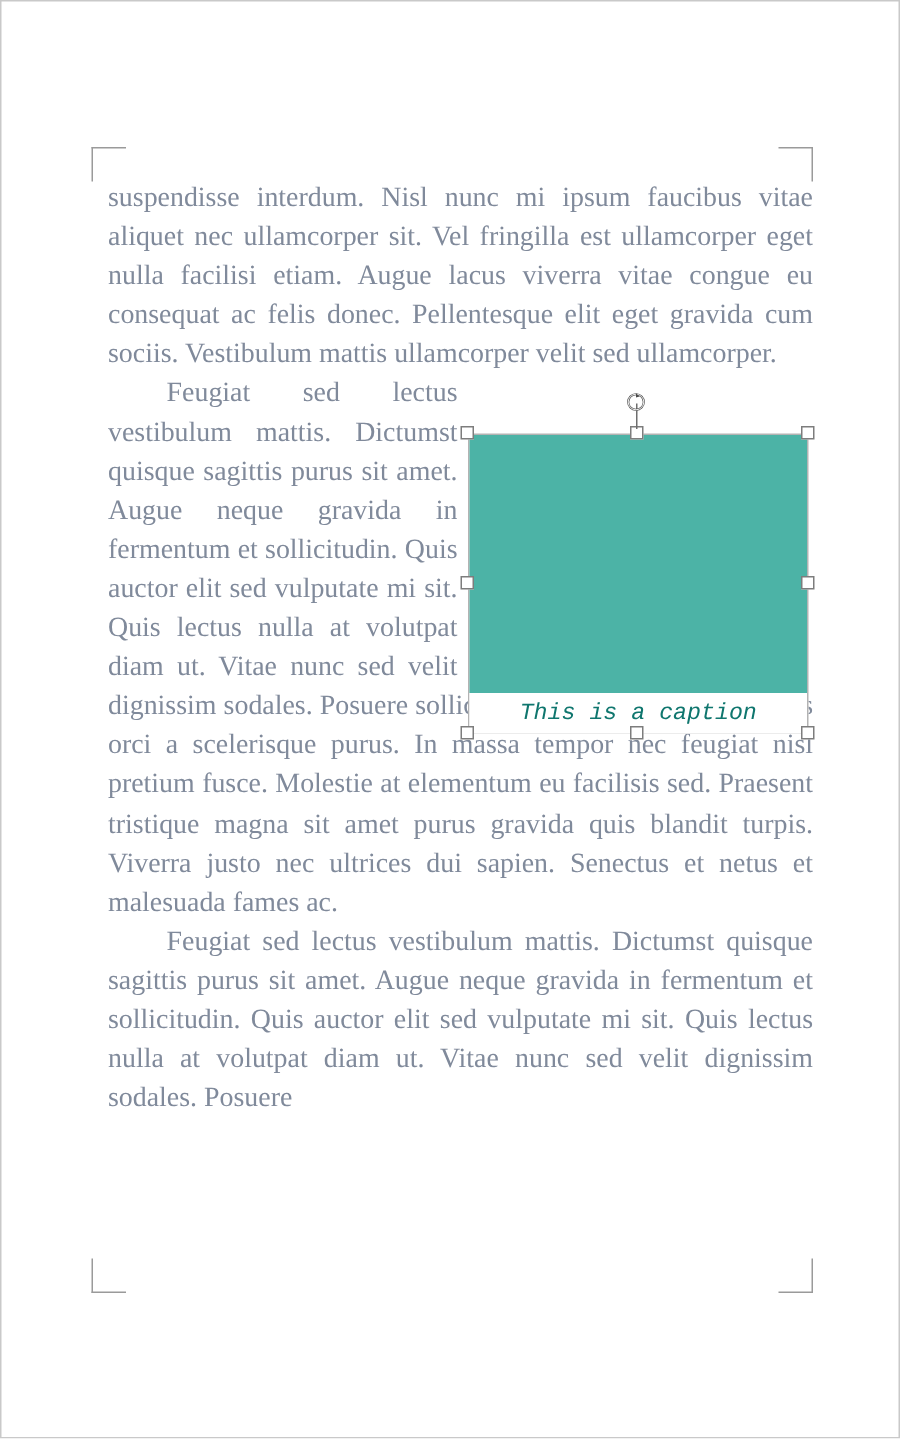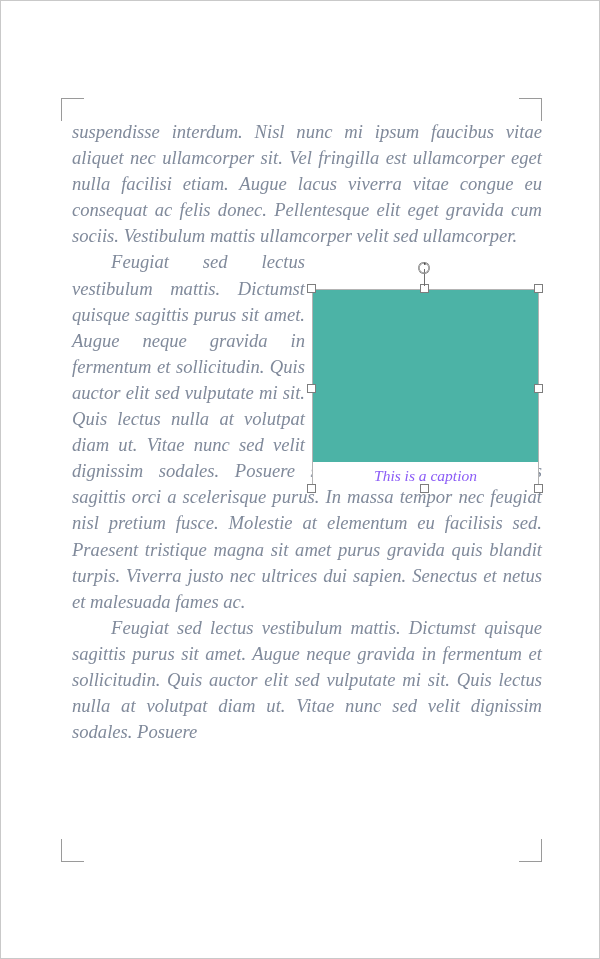--- a/index.html
+++ b/index.html
@@ -44,21 +44,20 @@
     color: #808a9b;
     font-size: 18.6px;
     line-height: 26.1px;
     text-align: justify;
     text-justify: inter-word;
     hyphens: manual;
     -webkit-hyphens: manual;
   }
   #text-body p {
     margin: 0;
-    font-style: italic;
   }
   #text-body p.indent {
     text-indent: 2.1em;
   }
 
   
   .figure-float {
     float: right;
     width: 237px;
     height: 204px;
@@ -79,24 +78,24 @@
   }
   #figure-image {
     width: 100%;
     height: 172px;
     background: #4cb3a6;
   }
   #figure-caption {
     height: 27px;
     line-height: 27px;
     text-align: center;
-    font-family: Liberation Serif, serif;
+    font-family: Liberation Mono, monospace;
     font-style: italic;
     font-size: 15.5px;
-    color: #8b5cf6;
+    color: #0f766e;
     background: #ffffff;
     white-space: nowrap;
     overflow: hidden;
   }
 
   
   .handle {
     position: absolute;
     width: 9px;
     height: 9px;

